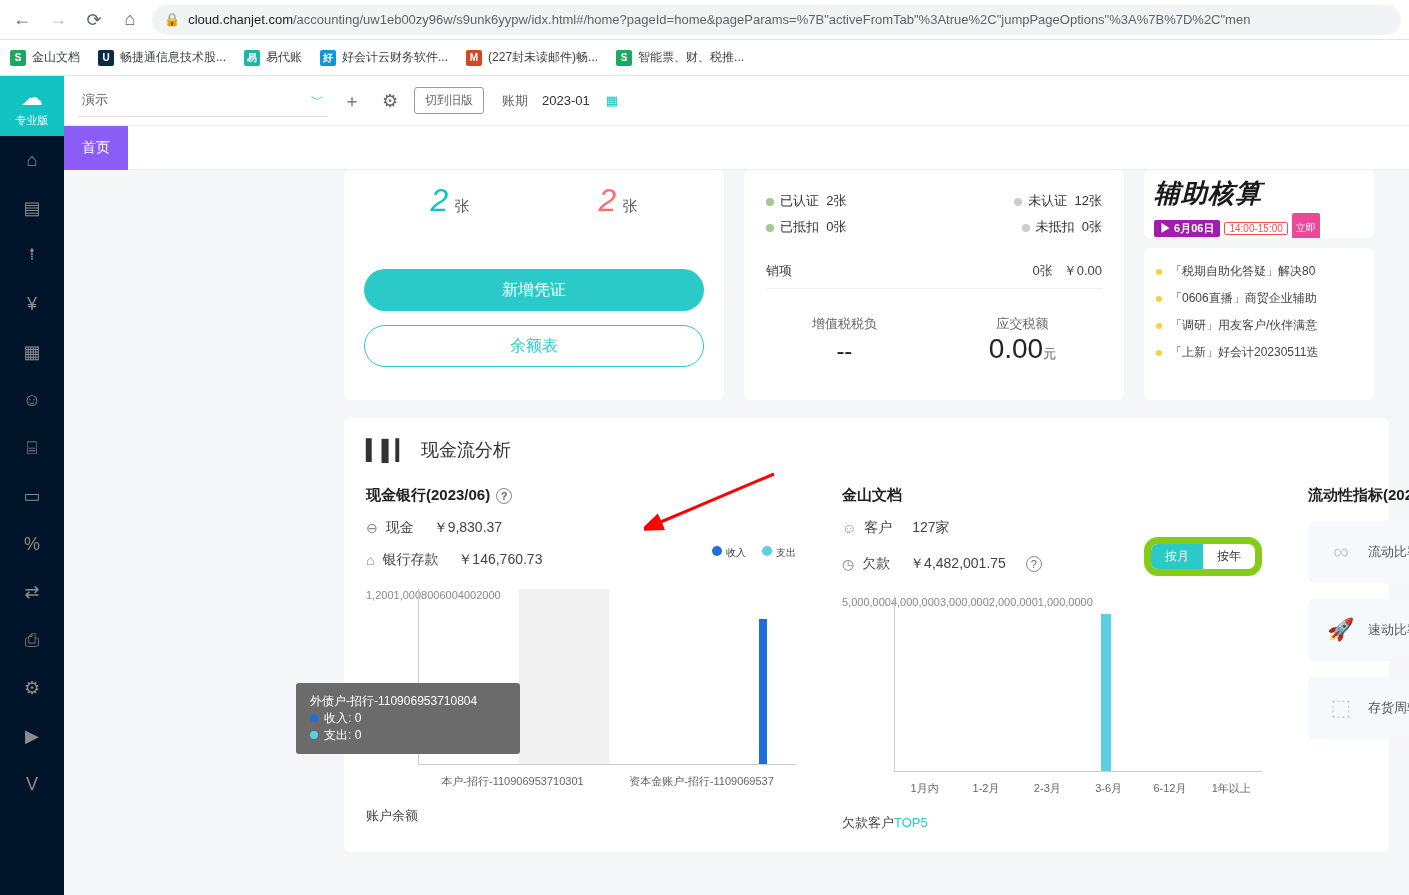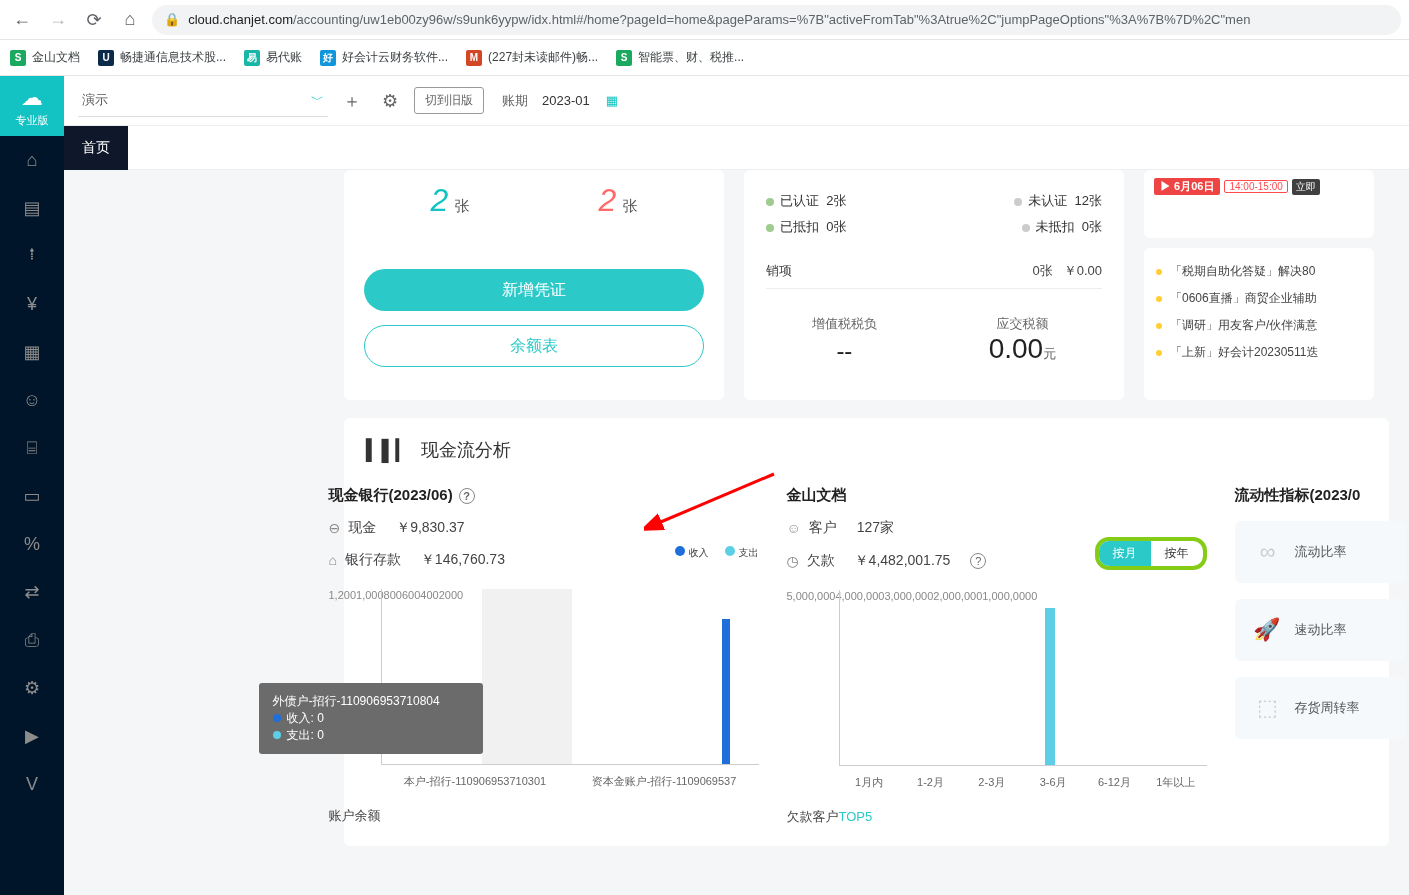--- a/index.html
+++ b/index.html
@@ -34,21 +34,21 @@
 .topbar { height: 50px; background: #fff; display: flex; align-items: center; padding: 0 14px; gap: 10px; border-bottom: 1px solid #eee; }
 .company-select { width: 250px; height: 32px; border-bottom: 1px solid #ddd; display: flex; align-items: center; justify-content: space-between; color: #555; padding: 0 4px; cursor: pointer; }
 .tb-icon { width: 28px; height: 28px; display: flex; align-items: center; justify-content: center; color: #666; font-size: 18px; cursor: pointer; }
 .old-version-btn { border: 1px solid #999; border-radius: 3px; padding: 4px 10px; color: #666; font-size: 12px; cursor: pointer; }
 .period-label { color: #666; margin-left: 8px; }
 .period-value { color: #333; margin-left: 4px; }
 .cal-icon { color: #13c2c2; margin-left: 6px; }
 
 
 .tabrow { height: 44px; background: #fff; display: flex; align-items: center; border-bottom: 1px solid #eee; }
-.tab-home { width: 64px; height: 44px; background: #0f172a; color: #fff; display: flex; align-items: center; justify-content: center; font-size: 14px; }
+.tab-home { width: 64px; height: 44px; background: #8b5cf6; color: #fff; display: flex; align-items: center; justify-content: center; font-size: 14px; }
 
 
 .content { flex: 1; overflow: hidden; padding: 0 20px 20px 280px; position: relative; background: #f5f6f8; }
 
 
 .row1 { display: flex; gap: 20px; margin-top: 0; height: 230px; }
 .card { background: #fff; border-radius: 6px; padding: 18px 22px; }
 .vouch-card { width: 380px; display:flex; flex-direction:column; align-items:center; justify-content:flex-start; }
 .vouch-top { display: flex; justify-content: space-around; width: 100%; margin-top: -6px;}
 .vnum { display:flex; align-items:baseline; gap:6px; }
@@ -67,31 +67,31 @@
 .tax-sum { display:flex; justify-content:space-around; margin-top:26px; text-align:center;gap:20px;}
 .tax-sum .lbl{font-size:13px; color:#666;}
 .tax-sum .val{font-size:24px; color:#222; margin-top:4px;}
 .tax-sum .big{font-size:28px; font-weight:400;}
 .tax-sum .yuan{font-size:13px; color:#666;}
 
 .right-col { width: 230px; display:flex; flex-direction:column; gap:10px; }
 .banner { height: 68px; background:#fff; border-radius:6px; position:relative; overflow:hidden; padding:6px 10px;}
 .banner-title { font-size: 26px; font-weight: 800; color:#1a1a1a; font-style:italic; letter-spacing:1px;}
 .banner-date { display:flex; align-items:center; gap:4px; font-size:11px; margin-top:2px;}
-.banner-date .db { background:#ef4444; color:#fff; padding:1px 6px; border-radius:2px; font-weight:bold;}
+.banner-date .db { background:#a21caf; color:#fff; padding:1px 6px; border-radius:2px; font-weight:bold;}
 .banner-date .bd { border:1px solid #ff4d4f; color:#ff4d4f; padding:0 4px; border-radius:2px; font-size:10px;}
-.banner-date .btn2 { background:#404040; color:#fff; padding:1px 4px; border-radius:2px; font-size:10px;}
+.banner-date .btn2 { background:#ec4899; color:#fff; padding:8px 4px; border-radius:2px; font-size:10px;}
 .news { background:#fff; border-radius:6px; padding:10px 12px; flex:1;}
 .news li { list-style:none; display:flex; align-items:center; gap:8px; font-size:12px; padding:5px 0; color:#444; white-space:nowrap; overflow:hidden;}
 .news li::before { content:""; width:6px; height:6px; border-radius:50%; background:#ffcf33; flex-shrink:0;}
 
 
 .cash-card { margin-top: 18px; background:#fff; border-radius:6px; padding:20px 22px; }
 .cash-header { display:flex; align-items:center; gap:10px; font-size:18px; color:#333; font-weight:500;}
-.cash-body { display:flex; gap:28px; margin-top:24px;justify-content:center; }
+.cash-body { display:flex; gap:46px; margin-top:24px; }
 .col { flex:0 0 auto; }
 .col1 { width: 430px; }
 .col2 { width: 420px; }
 .col3 { width: 170px; }
 .subhead { font-size:15px; font-weight:600; color:#222; display:flex; align-items:center; gap:6px;}
 .help { display:inline-flex; width:16px; height:16px; border:1px solid #888; border-radius:50%; align-items:center; justify-content:center; font-size:11px; color:#666;}
 .kv { display:flex; align-items:center; gap:8px; font-size:14px; color:#444; margin-top:14px;}
 .kv .ic { color:#888; }
 .legend { display:flex; gap:16px; font-size:10px; color:#404040; }
 .legend .d1{width:10px;height:10px;border-radius:50%;background:#1f6fdb;display:inline-block;margin-right:4px;}
@@ -104,21 +104,21 @@
 .plot { position:absolute; left:52px; right:0; top:0; bottom:24px; border-left:1px solid #ccc; border-bottom:1px solid #ccc; }
 .gridband { position:absolute; left:100px; top:0; bottom:0; width:90px; background:#e8e8e8; opacity:.6;}
 .bar { position:absolute; bottom:0; width:8px; }
 .xaxis { position:absolute; left:52px; right:0; bottom:0; display:flex; font-size:11px; color:#666;}
 .xaxis span{flex:1; text-align:center; white-space:nowrap; overflow:hidden;}
 
 .tooltip { position:absolute; left:-70px; top:94px; background:#6b6b6b; color:#fff; font-size:12px; padding:10px 14px; border-radius:3px; width:224px; z-index:5;}
 .tooltip .tt-dot{width:8px;height:8px;border-radius:50%;display:inline-block;margin-right:6px;}
 
 
-.toggle { display:inline-flex; border:4px solid #84cc16; border-radius:14px; overflow:hidden; font-size:12px;}
+.toggle { display:inline-flex; border:7px solid #84cc16; border-radius:14px; overflow:hidden; font-size:12px;}
 .toggle span{padding:4px 14px; cursor:pointer;}
 .toggle .on{background:#2cc9c9;color:#fff;}
 
 
 .metric-card{background:#f6f9fc;border-radius:6px;padding:14px 16px;margin-top:16px;display:flex;align-items:center;gap:10px;color:#555;font-size:13px;}
 .metric-ic{width:34px;height:34px;display:flex;align-items:center;justify-content:center;color:#ccc;font-size:22px;}
 .bottom-label{font-size:13px;color:#444;margin-top:18px;}
 .bottom-label .t5{color:#2cc9c9;}
 
 svg.arrow-svg{position:absolute;}
@@ -245,20 +245,21 @@
               </div>
             <div>
                 <div class="lbl">应交税额</div>
                 <div><span class="val big">0.00</span><span class="yuan">元</span></div>
               </div>
           </div>
         </div>
 
         <div class="right-col">
           <div class="banner">
+            <div class="banner-title">辅助核算</div>
             <div class="banner-date">
               <span class="db">▶ <span>6月06日</span></span>
               <span class="bd">14:00-15:00</span>
               <span class="btn2">立即</span>
             </div>
           </div>
           <ul class="news">
             <li>「税期自助化答疑」解决80</li>
             <li>「0606直播」商贸企业辅助</li>
             <li>「调研」用友客户/伙伴满意</li>

